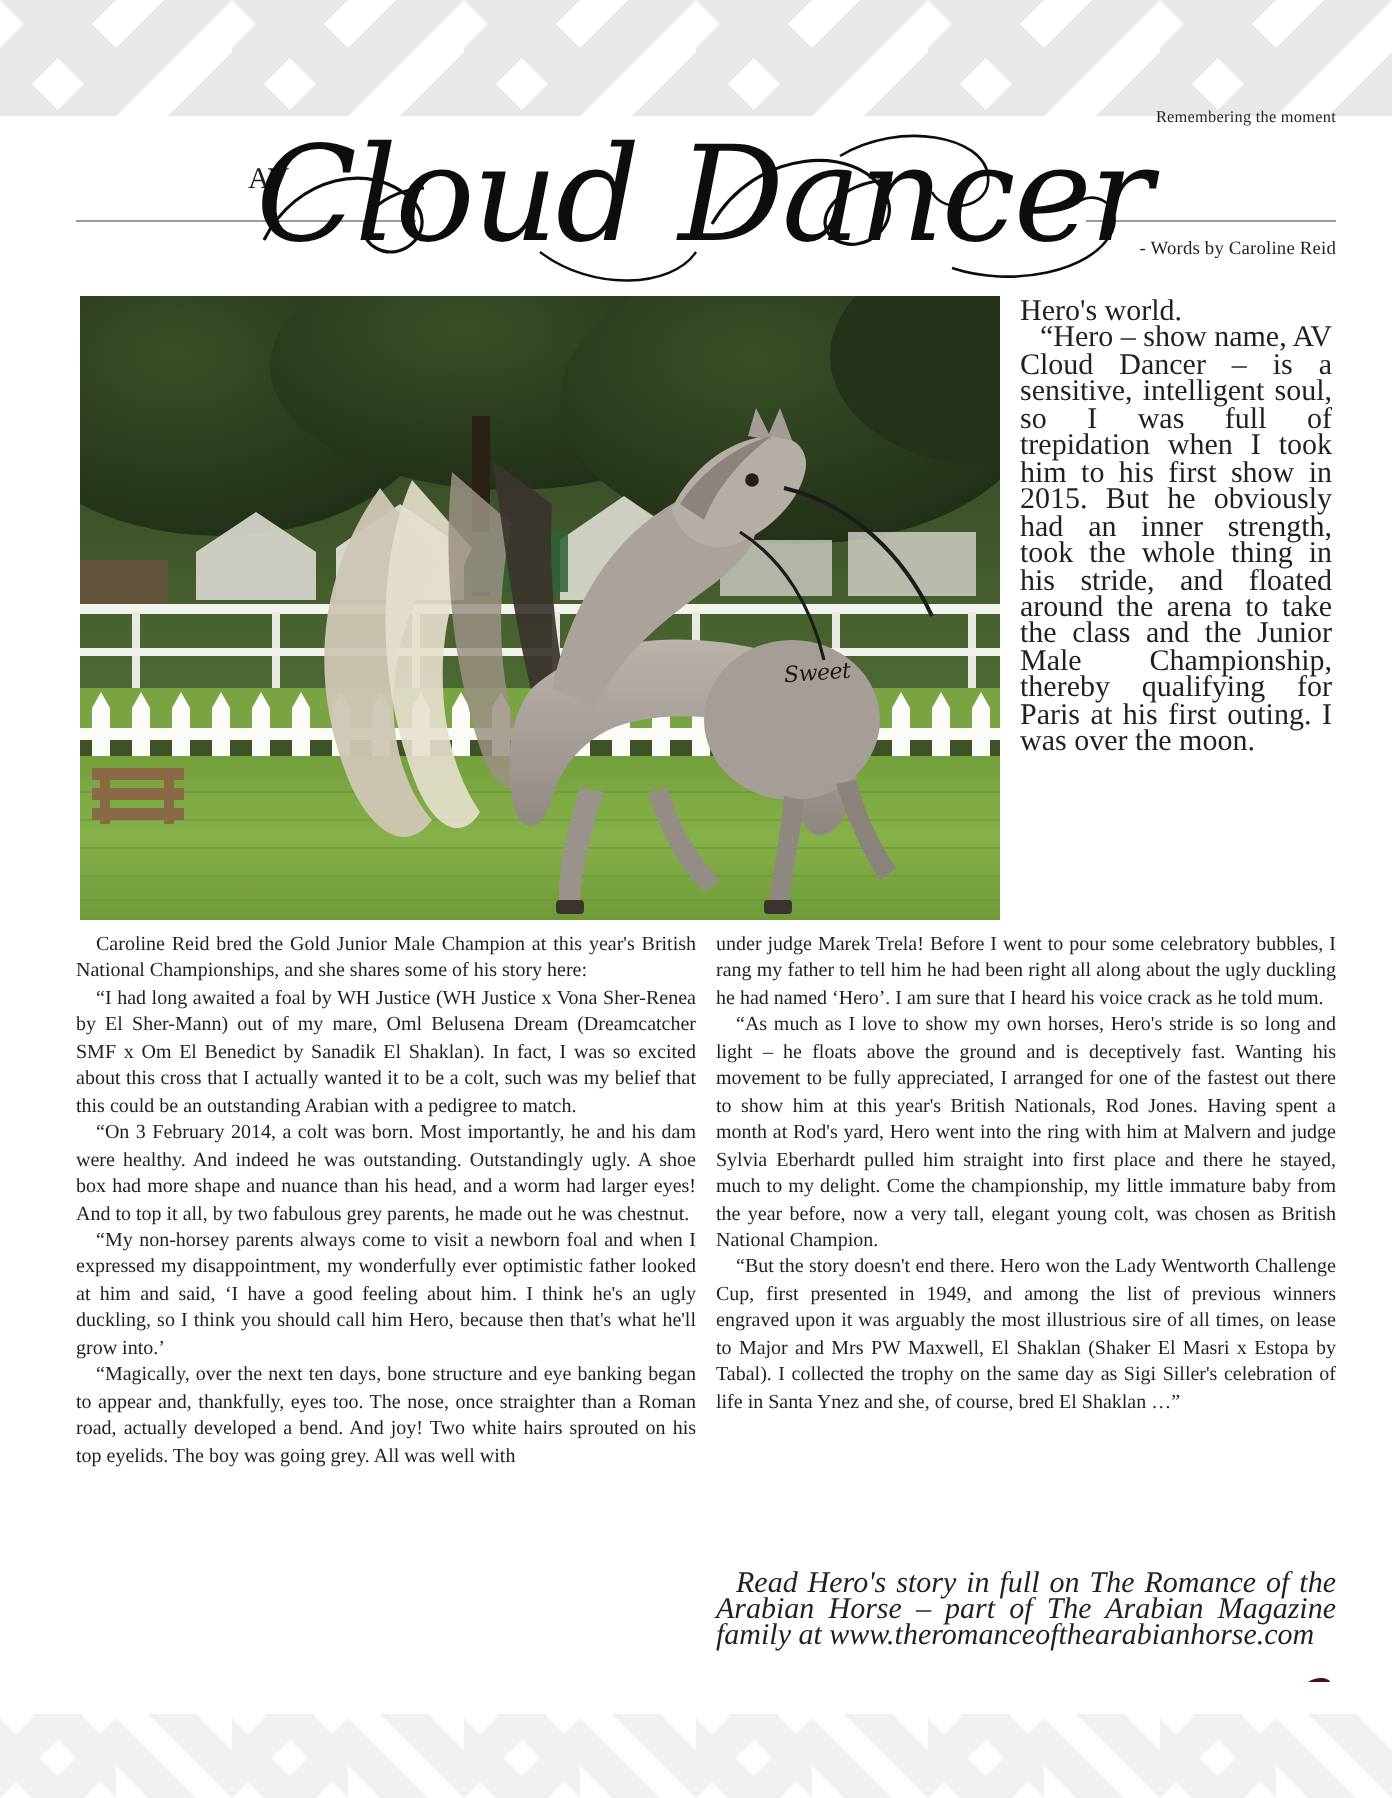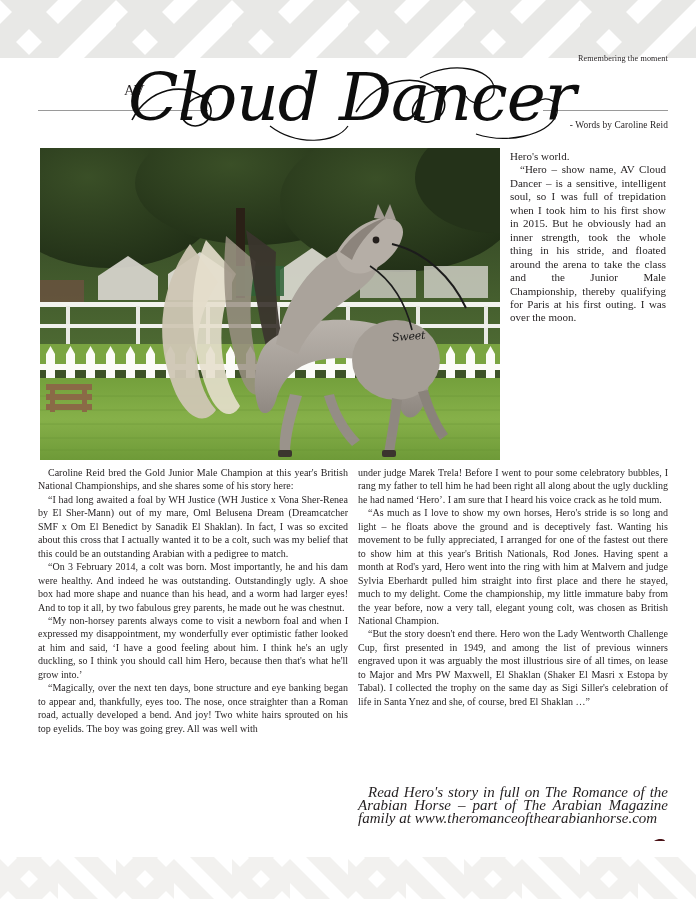--- a/index.html
+++ b/index.html
@@ -131,21 +131,21 @@
     text-indent: 10px;
   }
   .col p.noindent { text-indent: 0; }
 
   
   .col-top-right {
     position: absolute;
     left: 510px;
     top: 150px;
     width: 156px;
-    font-size: 11px;
+    font-size: 15px;
     line-height: 13.45px;
     text-align: justify;
     color: #231f20;
   }
   .col-top-right p { margin: 0; text-indent: 10px; }
   .col-top-right p.noindent { text-indent: 0; }
 
   
   .footnote {
     position: absolute;

